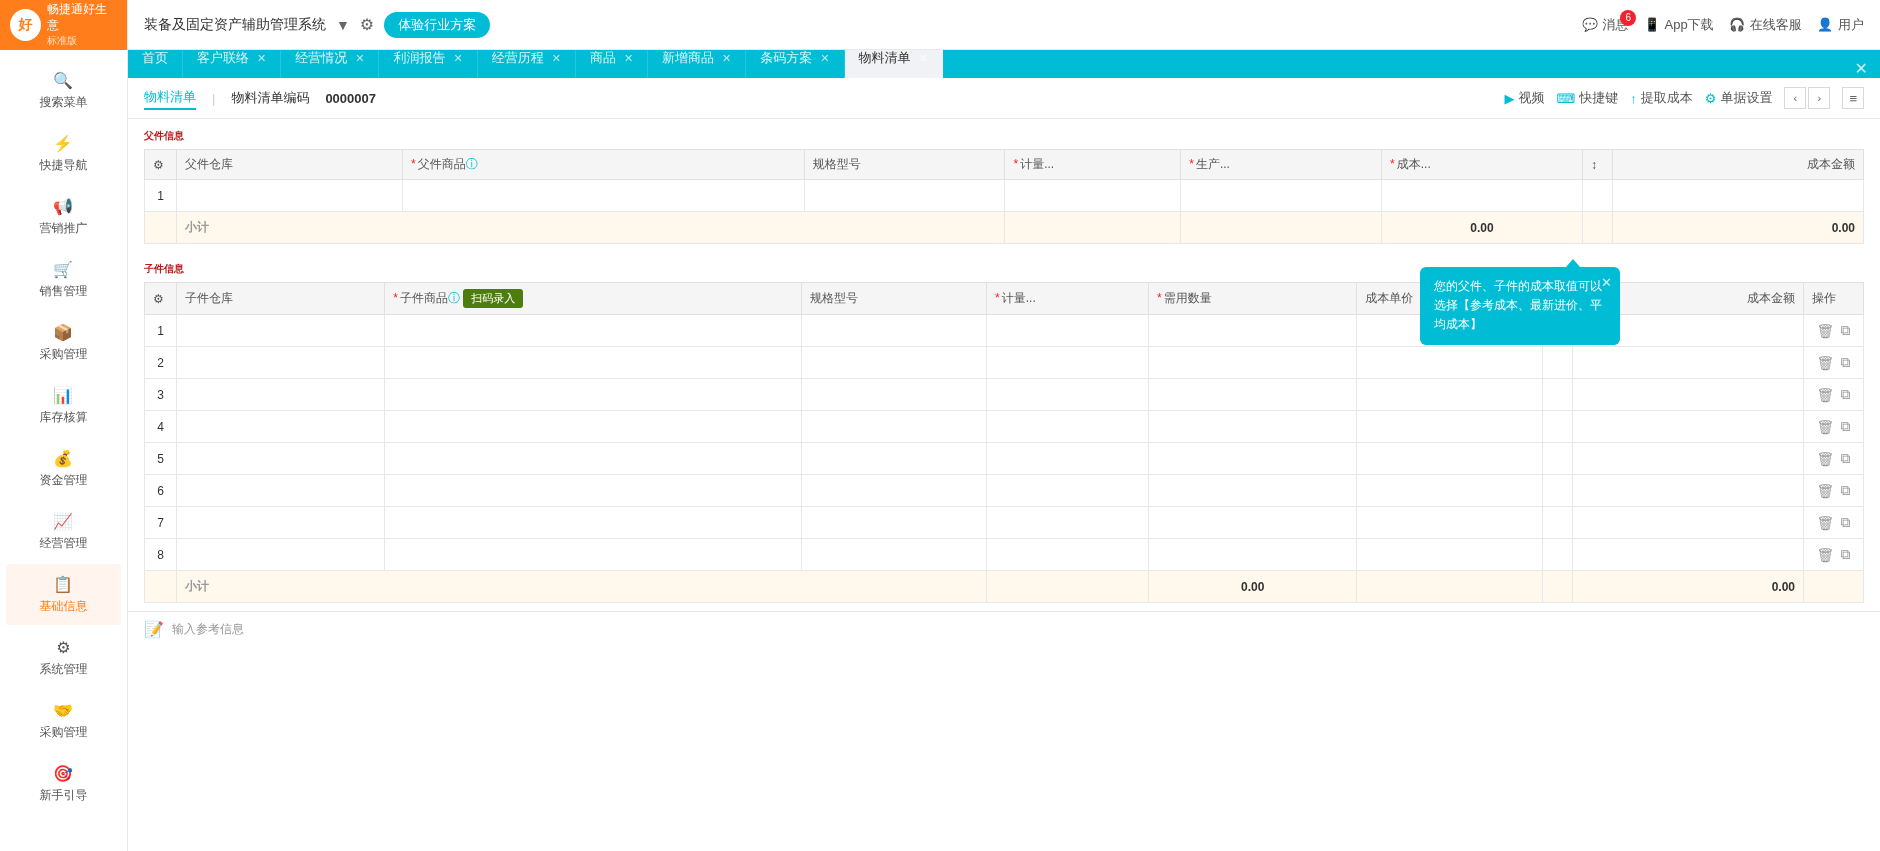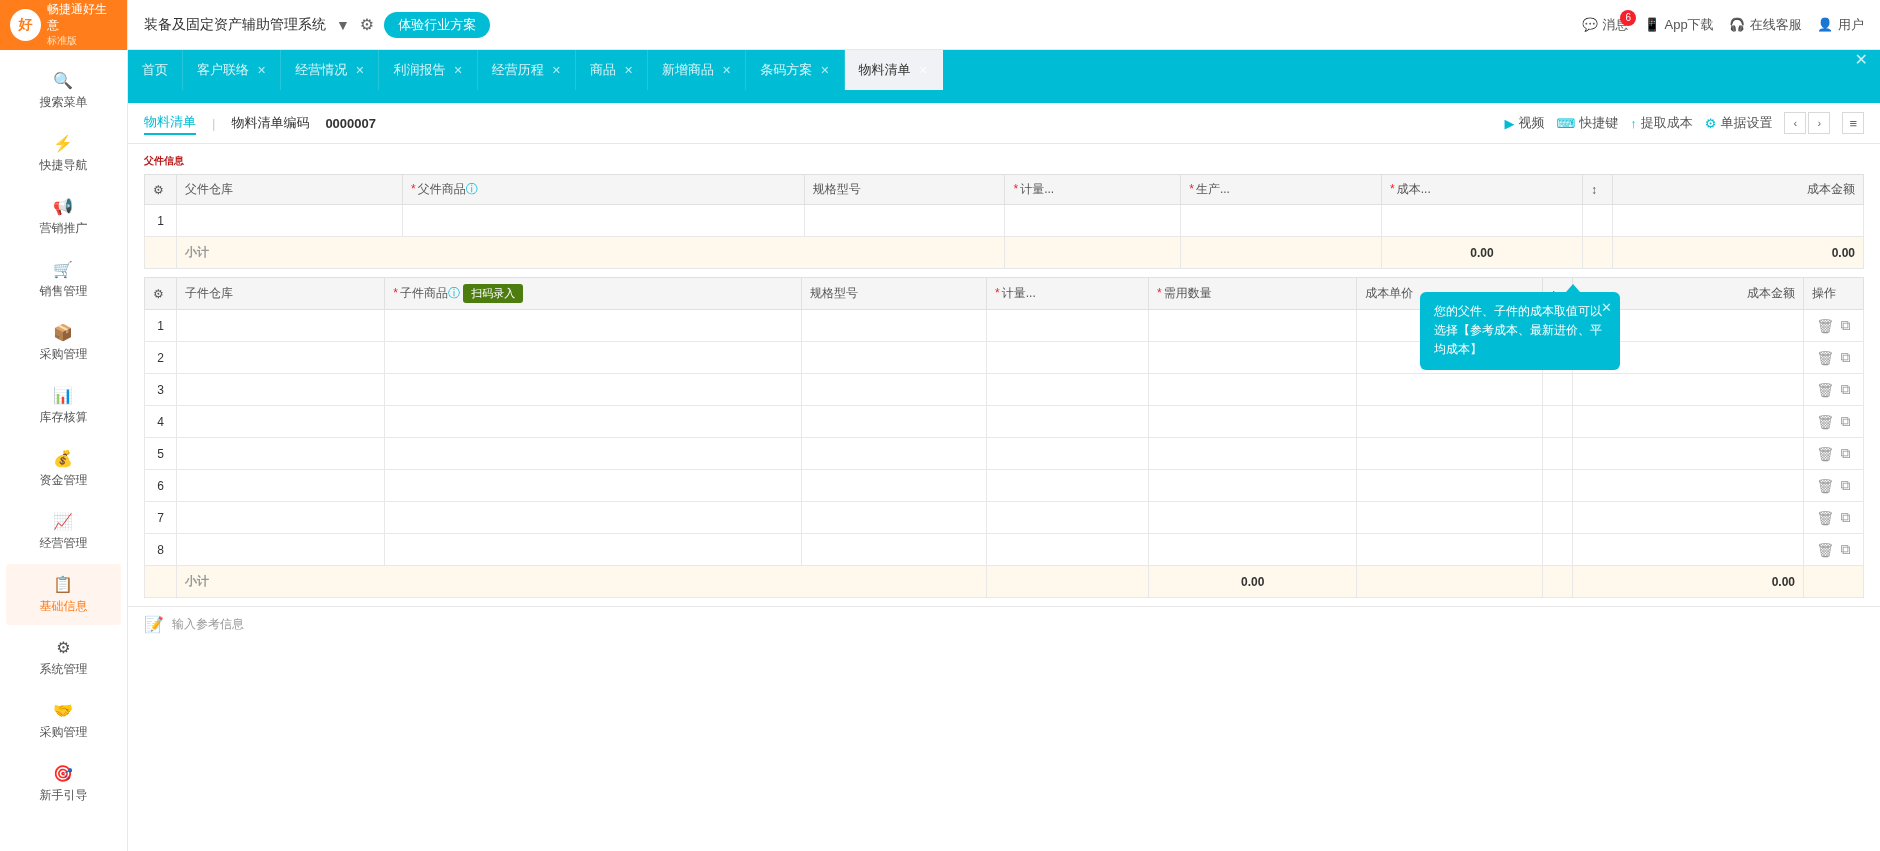--- a/index.html
+++ b/index.html
@@ -146,22 +146,22 @@
       justify-content: center;
       position: absolute;
       top: -6px;
       right: -8px;
     }
 
     
     .nav-tabs {
       background: #00bcd4;
       display: flex;
-      align-items: flex-start;
-      height: 53px;
+      align-items: flex-end;
+      height: 28px;
       padding: 0 0;
       overflow: hidden;
     }
     .nav-tab {
       display: flex;
       align-items: center;
       height: 40px;
       padding: 0 14px;
       color: rgba(255,255,255,0.85);
       font-size: 13px;
@@ -614,20 +614,21 @@
                 <td></td>
                 <td class="subtotal-val" style="text-align:center;">0.00</td>
                 <td></td>
                 <td class="subtotal-val" style="text-align:right;">0.00</td>
               </tr>
             </tbody>
           </table>
         </div>
 
         <div class="section">
+          <div class="section-title">子件信息</div>
           <table class="data-table">
             <thead>
               <tr>
                 <th class="th-settings">⚙</th>
                 <th style="min-width:90px;">子件仓库</th>
                 <th style="min-width:180px;"><span class="required-mark">*</span>子件商品<span class="info-icon">ⓘ</span> <button class="scan-btn">扫码录入</button></th>
                 <th style="min-width:80px;">规格型号</th>
                 <th style="min-width:70px;"><span class="required-mark">*</span>计量...</th>
                 <th style="min-width:90px;"><span class="required-mark">*</span>需用数量</th>
                 <th style="min-width:80px;">成本单价</th>

